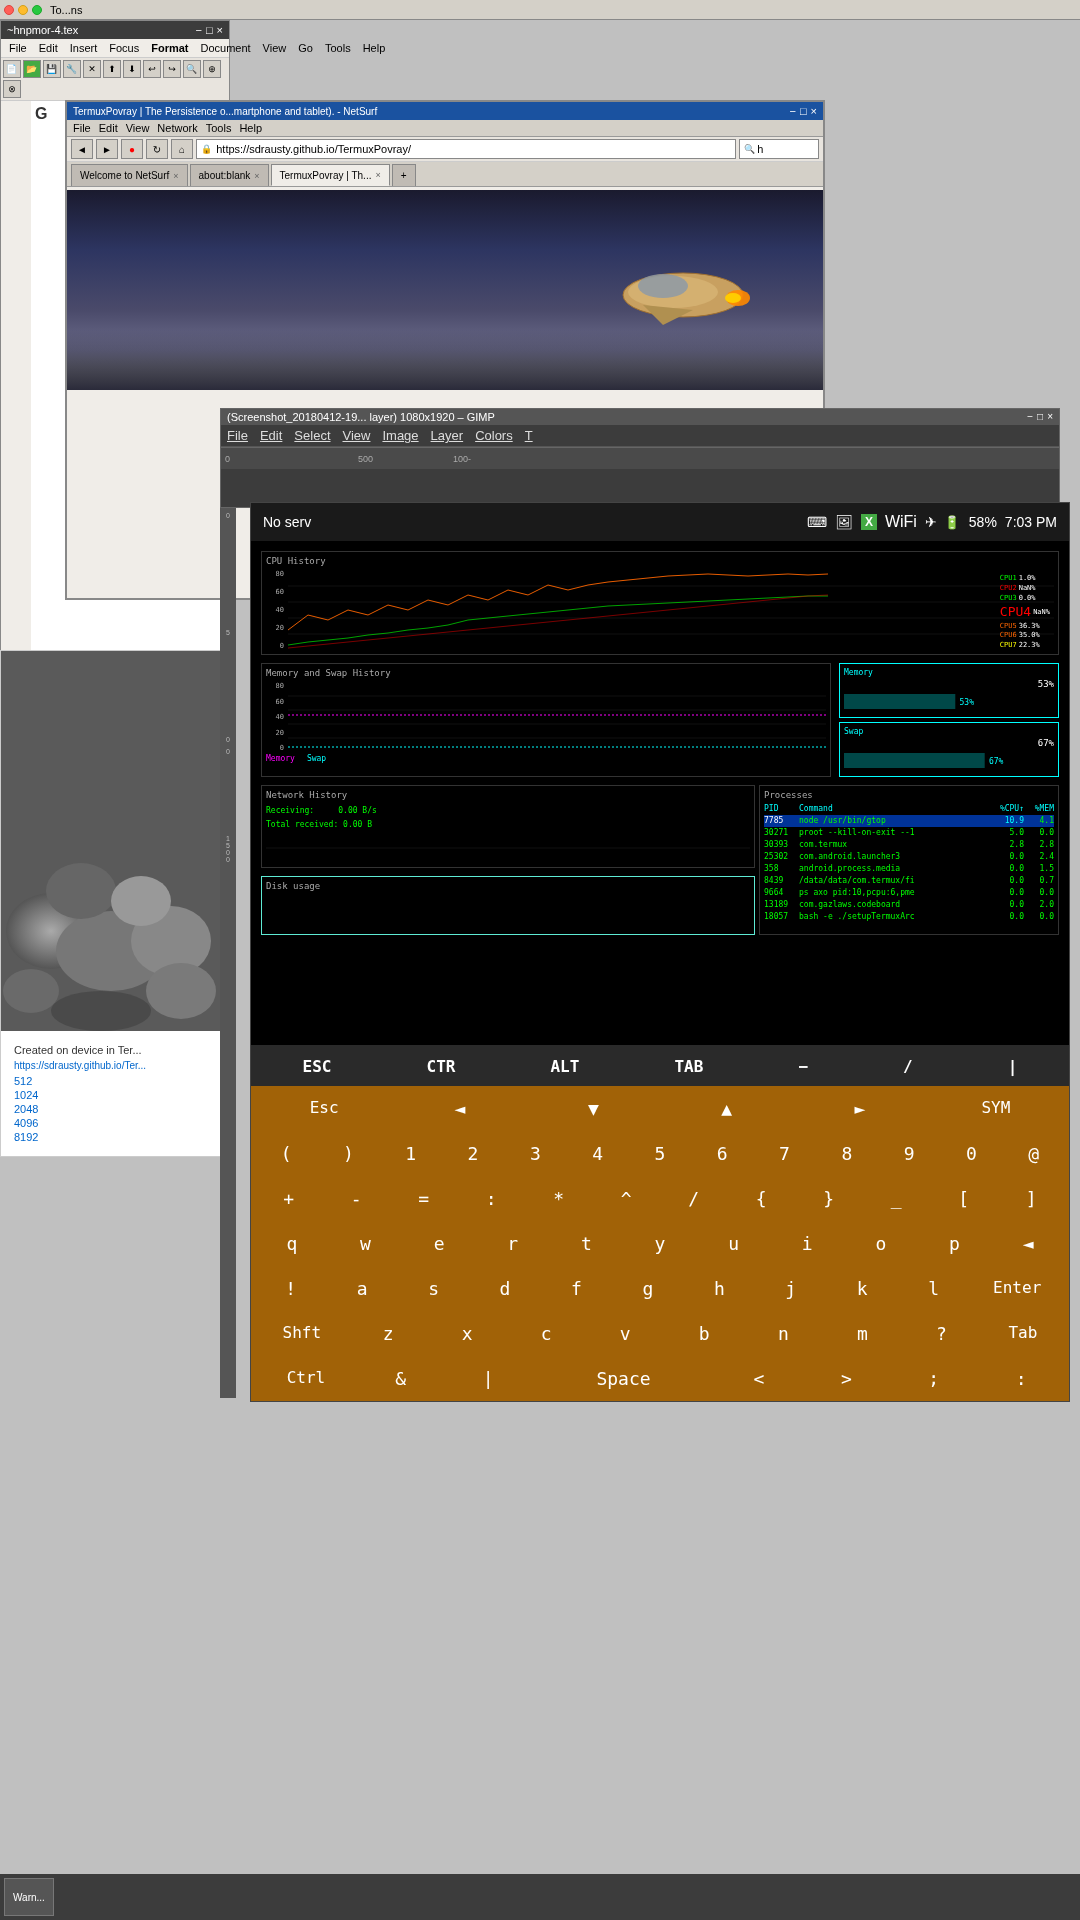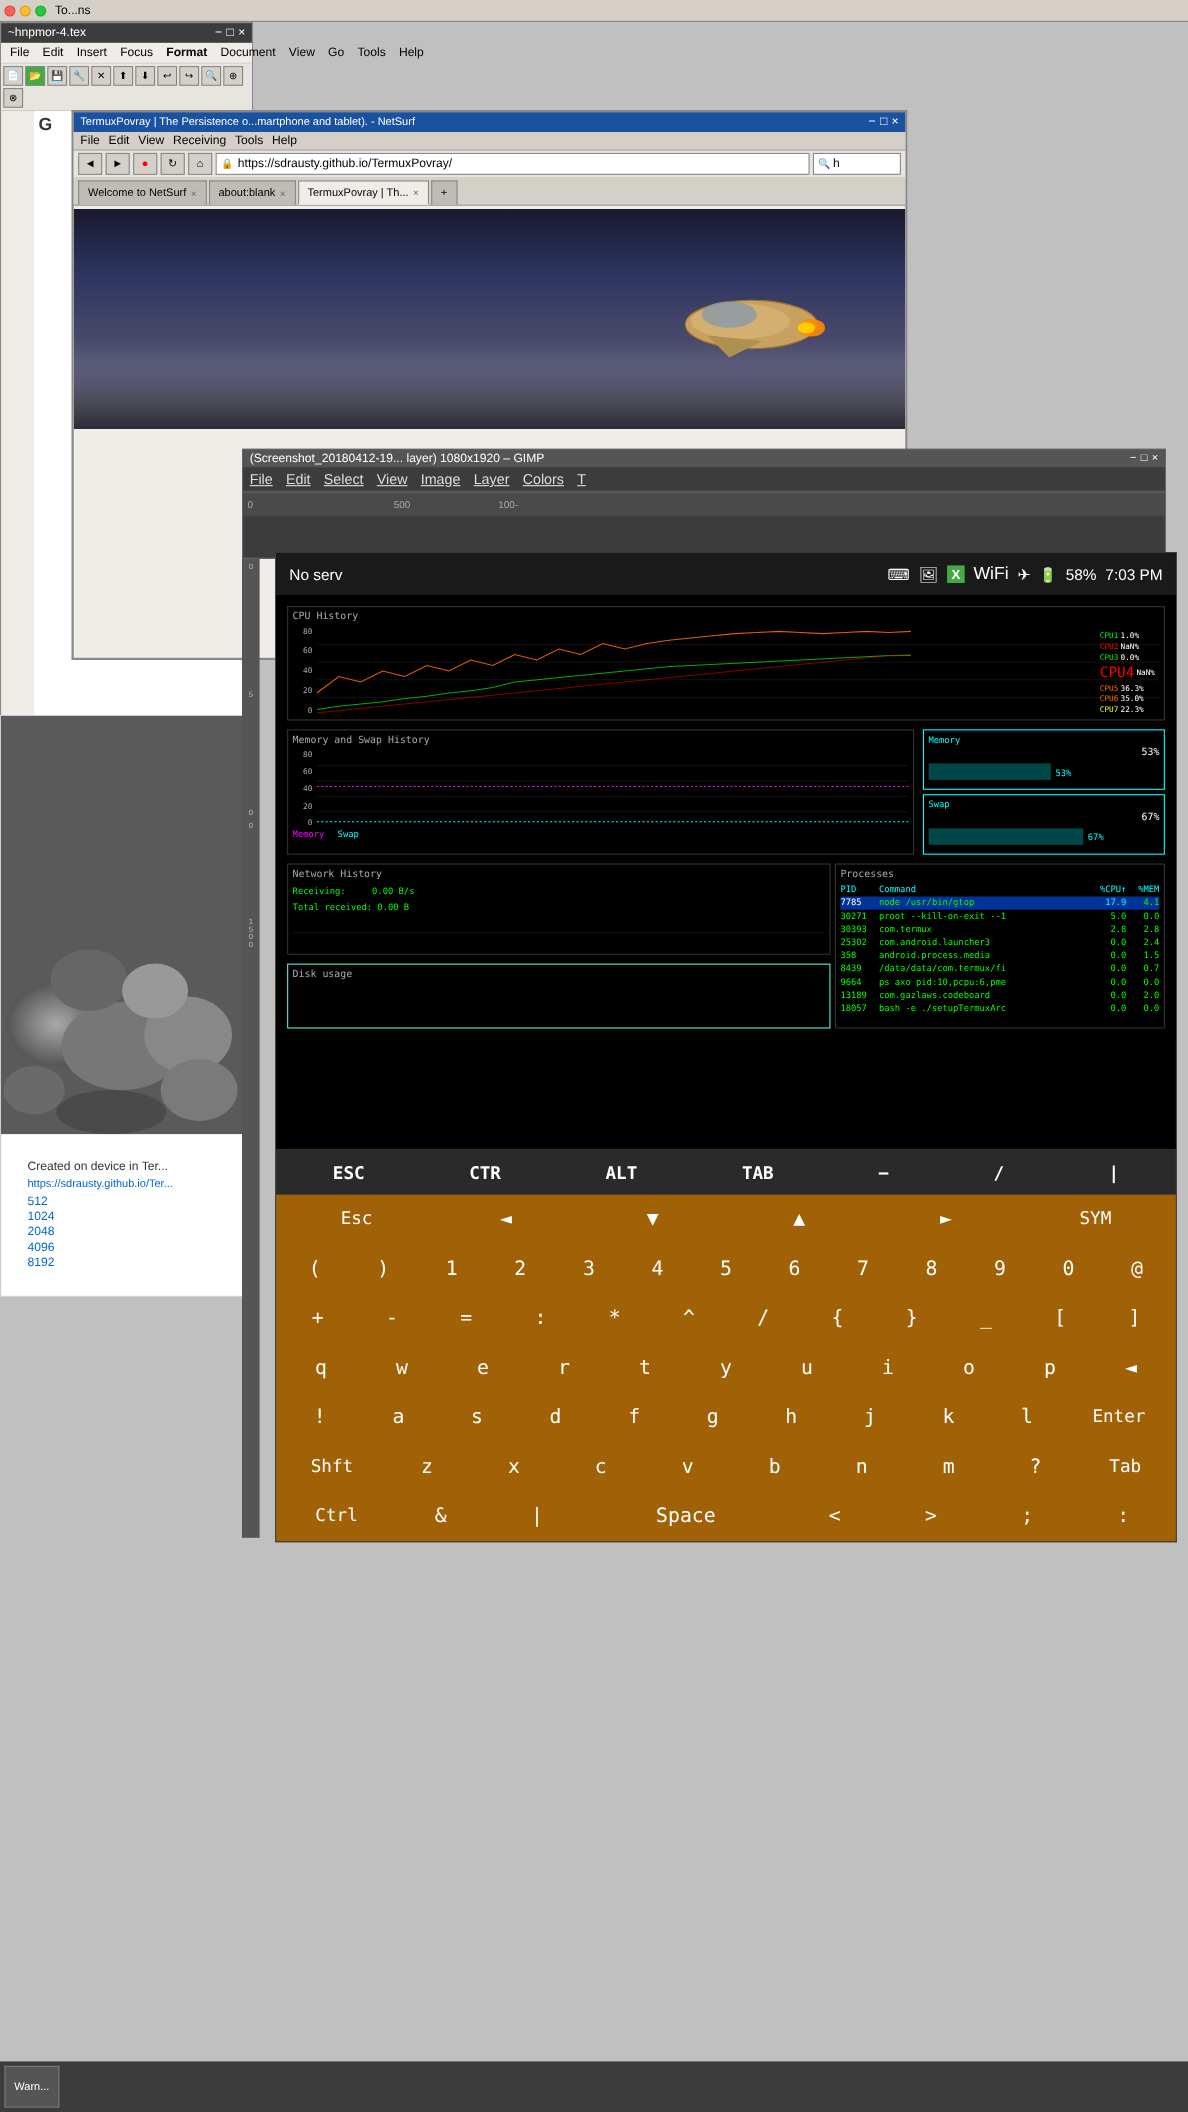--- a/index.html
+++ b/index.html
@@ -471,21 +471,21 @@
       border: 1px solid #ccc;
     }
     .thumbnail-img {
       width: 100%;
       height: 380px;
       background: linear-gradient(135deg, #888 0%, #666 40%, #444 70%, #333 100%);
       position: relative;
       overflow: hidden;
     }
     .info-section {
-      padding: 24px;
+      padding: 13px;
       font-size: 11px;
     }
     .info-url {
       color: #0066cc;
       font-size: 10px;
     }
     .size-links {
       display: flex;
       flex-direction: column;
       gap: 2px;
@@ -612,21 +612,21 @@
     <div style="display:flex;gap:4px;">
       <span style="cursor:pointer;">−</span>
       <span style="cursor:pointer;">□</span>
       <span style="cursor:pointer;">×</span>
     </div>
   </div>
   <div class="netsurf-menu-bar">
     <span style="cursor:pointer;">File</span>
     <span style="cursor:pointer;">Edit</span>
     <span style="cursor:pointer;">View</span>
-    <span style="cursor:pointer;">Receiving</span>
+    <span style="cursor:pointer;">Network</span>
     <span style="cursor:pointer;">Tools</span>
     <span style="cursor:pointer;">Help</span>
   </div>
   <div class="netsurf-nav-bar">
     <div class="nav-btn">◄</div>
     <div class="nav-btn">►</div>
     <div class="nav-btn" style="color:red;">●</div>
     <div class="nav-btn">↻</div>
     <div class="nav-btn">⌂</div>
     <div class="nav-url-bar">
@@ -876,21 +876,21 @@
         <div class="proc-header">
           <span class="proc-pid">PID</span>
           <span style="flex:1;color:#0ff;">Command</span>
           <span style="width:35px;text-align:right;color:#0ff;">%CPU↑</span>
           <span style="width:30px;text-align:right;color:#0ff;">%MEM</span>
         </div>
 
         <div class="proc-row highlighted">
           <span class="proc-pid">7785</span>
           <span class="proc-cmd">node /usr/bin/gtop</span>
-          <span class="proc-cpu" style="color:#0ff;">17.9</span>
+          <span class="proc-cpu" style="color:#0ff;">10.9</span>
           <span class="proc-mem">4.1</span>
         </div>
         <div class="proc-row">
           <span class="proc-pid">30271</span>
           <span class="proc-cmd">proot --kill-on-exit --1</span>
           <span class="proc-cpu">5.0</span>
           <span class="proc-mem">0.0</span>
         </div>
         <div class="proc-row">
           <span class="proc-pid">30393</span>

